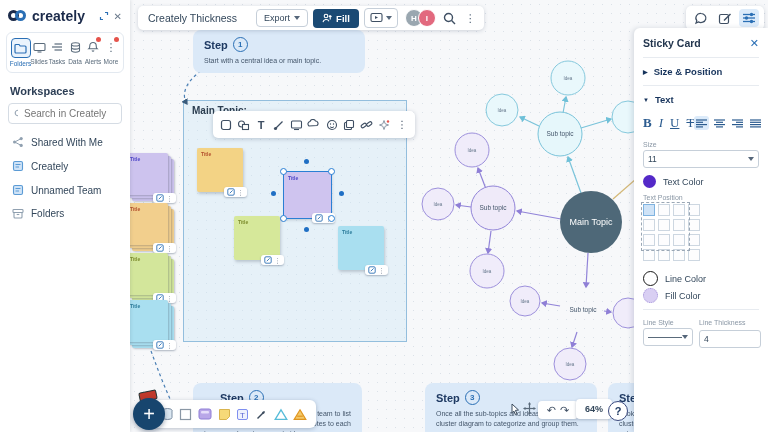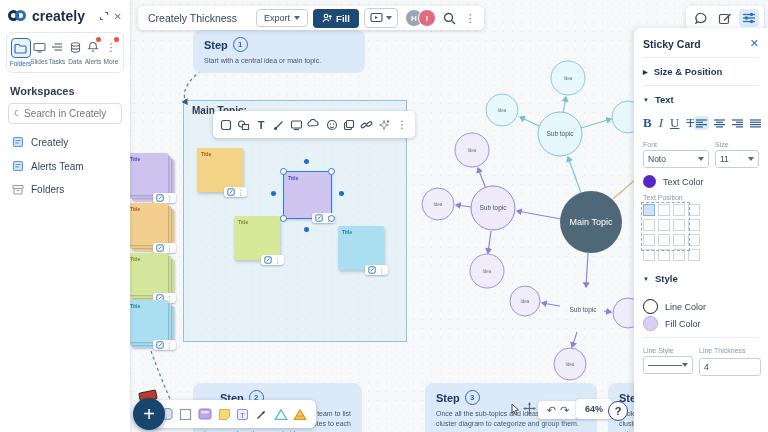--- a/index.html
+++ b/index.html
@@ -112,21 +112,21 @@
   .dots3{font-size:11px;color:#55667a;padding:0 2px;}
   .topright{position:absolute;right:4px;top:6px;height:24px;background:#fff;border-radius:5px;
             box-shadow:0 1px 4px rgba(40,60,90,.2);z-index:8;display:flex;align-items:center;
             gap:4px;padding:0 5px;}
   .tr-ic{width:20px;height:18px;display:flex;align-items:center;justify-content:center;border-radius:4px;}
   .tr-active{background:#dcebfa;}
   
   .panel{position:absolute;left:634px;top:28px;width:134px;height:404px;background:#fff;z-index:9;
          border-radius:6px 0 0 0;box-shadow:-2px 0 5px rgba(40,60,90,.15);box-sizing:border-box;
          padding:0 9px;}
-  .p-head{display:flex;align-items:center;justify-content:space-between;padding:9px 0 7px 0;
+  .p-head{display:flex;align-items:flex-start;justify-content:space-between;padding:9px 0 7px 0;
           border-bottom:1px solid #e7ebf0;}
   .p-title{font-size:10.5px;font-weight:bold;color:#22354d;}
   .p-x{color:#2a6fb5;font-size:11px;}
   .p-sec{display:flex;align-items:center;gap:6px;padding:8px 0;font-size:9.5px;font-weight:bold;
          color:#16335b;border-bottom:1px solid #e7ebf0;}
   .p-sec.nob{border-bottom:none;}
   .chev{font-size:6px;color:#16335b;}
   .fmt-row{display:flex;align-items:center;justify-content:space-between;padding:2px 0 6px 0;}
   .fmt-ltrs{display:flex;gap:7px;font-family:"Liberation Serif",serif;font-size:13px;color:#2b5b8f;}
   .aligns{display:flex;gap:3px;}
@@ -582,33 +582,43 @@
     <div class="searchbox">
       <svg width="9" height="9">
           <circle cx="4" cy="4" r="2.8" fill="none" stroke="#9aa7b5" stroke-width="1.1"></circle>
           <line x1="6.2" y1="6.2" x2="8.3" y2="8.3" stroke="#9aa7b5" stroke-width="1.1"></line>
         </svg>
       <input placeholder="Search in Creately" style="">
     </div>
     <div style="margin-top:6px;">
       <div class="ws-item">
         <svg width="12" height="12">
+            <circle cx="2.6" cy="6" r="1.6" fill="#90a0b0"></circle>
+            <circle cx="9.2" cy="2.6" r="1.6" fill="#90a0b0"></circle>
+            <circle cx="9.2" cy="9.4" r="1.6" fill="#90a0b0"></circle>
+            <line x1="4" y1="5.3" x2="8" y2="3.2" stroke="#90a0b0"></line>
+            <line x1="4" y1="6.7" x2="8" y2="8.8" stroke="#90a0b0"></line>
+          </svg>
+        <span>Shared With Me</span>
+        </div>
+      <div class="ws-item">
+        <svg width="12" height="12">
             <rect x="1.5" y="1.5" width="9" height="9" rx="1.5" fill="#cfe3f7" stroke="#5b9bd5" stroke-width="1.1"></rect>
             <line x1="3.5" y1="4.5" x2="8.5" y2="4.5" stroke="#5b9bd5"></line>
             <line x1="3.5" y1="7" x2="7" y2="7" stroke="#5b9bd5"></line>
           </svg>
         <span>Creately</span>
         </div>
       <div class="ws-item">
         <svg width="12" height="12">
             <rect x="1.5" y="1.5" width="9" height="9" rx="1.5" fill="#cfe3f7" stroke="#5b9bd5" stroke-width="1.1"></rect>
             <line x1="3.5" y1="4.5" x2="8.5" y2="4.5" stroke="#5b9bd5"></line>
             <line x1="3.5" y1="7" x2="7" y2="7" stroke="#5b9bd5"></line>
           </svg>
-        <span>Alerts Team</span>
+        <span>Unnamed Team</span>
         </div>
       <div class="ws-item">
         <svg width="12" height="11">
             <rect x="1" y="1.5" width="10" height="3" rx="0.8" fill="none" stroke="#90a0b0" stroke-width="1.1"></rect>
             <path d="M2 4.5 V9 a1 1 0 0 0 1 1 H9 a1 1 0 0 0 1-1 V4.5" fill="none" stroke="#90a0b0" stroke-width="1.1"></path>
             <line x1="4.7" y1="6.5" x2="7.3" y2="6.5" stroke="#90a0b0" stroke-width="1.1"></line>
           </svg>
         <span>Folders</span>
         </div>
     </div>
@@ -733,27 +743,20 @@
                 <line x1="0" y1="1" x2="11" y2="1"></line>
                 <line x1="0" y1="3.3" x2="11" y2="3.3"></line>
                 <line x1="0" y1="5.6" x2="11" y2="5.6"></line>
                 <line x1="0" y1="7.9" x2="11" y2="7.9"></line>
               </g>
             </svg>
           </span>
       </span>
     </div>
     <div class="selrow">
-      <div style="flex:1.5;">
-        <div class="lblsm">Font</div>
-        <div class="sel-box">
-          <span>Noto</span>
-            <span class="caret"></span>
-          </div>
-      </div>
       <div style="flex:1;">
         <div class="lblsm">Size</div>
         <div class="sel-box">
           <span>11</span>
             <span class="caret"></span>
           </div>
       </div>
     </div>
     <div class="color-row">
       <span class="swatch sw-text"></span>
@@ -780,24 +783,20 @@
           <span class="tp-cell"></span>
           <span class="tp-cell"></span>
         </div>
       <div class="tp-row">
           <span class="tp-cell"></span>
           <span class="tp-cell"></span>
           <span class="tp-cell"></span>
           <span class="tp-cell"></span>
         </div>
     </div>
-    <div class="p-sec nob" style="margin-top:4px;">
-      <span class="chev">▼</span>
-      <span>Style</span>
-    </div>
     <div class="color-row">
       <span class="swatch sw-line"></span>
       <span>Line Color</span>
     </div>
     <div class="color-row" style="padding-top:0;">
       <span class="swatch sw-fill"></span>
       <span>Fill Color</span>
     </div>
     <div class="selrow" style="margin-top:4px;border-top:1px solid #e7ebf0;padding-top:5px;">
       <div style="flex:1.2;">

